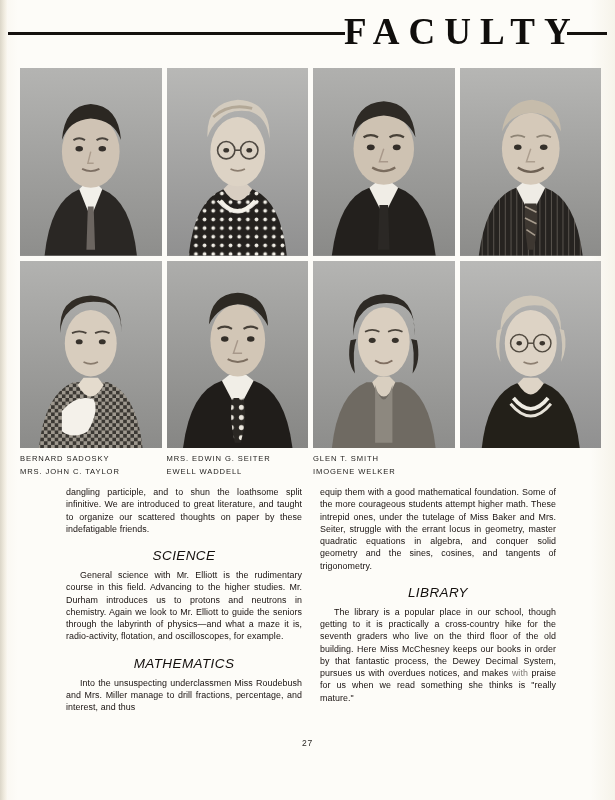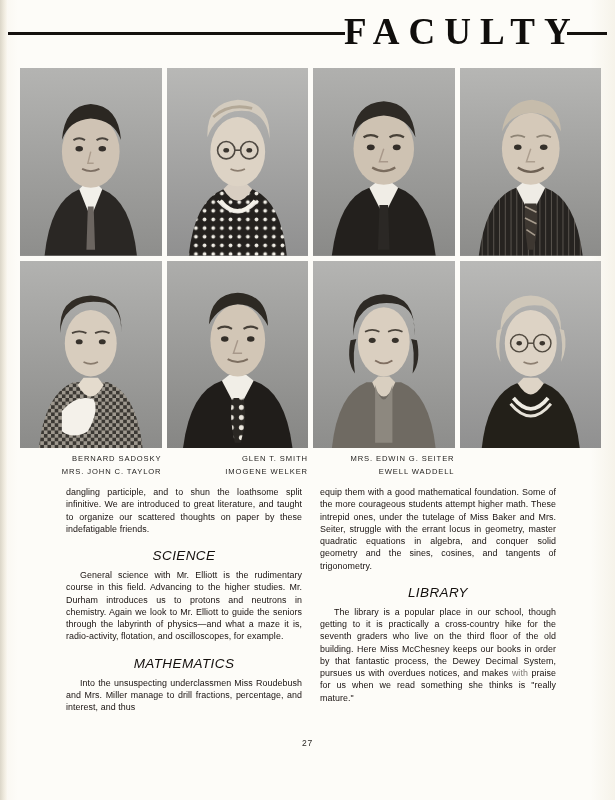--- a/index.html
+++ b/index.html
@@ -58,21 +58,21 @@
     position:relative;overflow:hidden;
     background:#9a9a98;
   }
   .photo svg{display:block;width:100%;height:100%;}
 
   
   .captions{
     position:absolute;left:20px;top:453px;width:581px;
     display:grid;grid-template-columns:repeat(4,1fr);gap:0 5px;
   }
-  .cap{text-align:right;}
+  .cap{text-align:left;}
   .cap .nm{
     font-size:7.6px;letter-spacing:.9px;font-weight:400;
     color:#1c1a18;line-height:12.5px;white-space:nowrap;
   }
 
   
   .columns{
     position:absolute;left:66px;top:486px;width:490px;
     display:flex;gap:18px;
   }
@@ -326,26 +326,26 @@
       </svg>
     </div>
   </div>
 
   <div class="captions">
     <div class="cap">
       <div class="nm">BERNARD SADOSKY</div>
       <div class="nm">MRS. JOHN C. TAYLOR</div>
     </div>
     <div class="cap">
+      <div class="nm">MRS. EDWIN G. SEITER</div>
+      <div class="nm">EWELL WADDELL</div>
+    </div>
+    <div class="cap">
       <div class="nm">GLEN T. SMITH</div>
       <div class="nm">IMOGENE WELKER</div>
-    </div>
-    <div class="cap">
-      <div class="nm">MRS. EDWIN G. SEITER</div>
-      <div class="nm">EWELL WADDELL</div>
     </div>
   </div>
 
   <div class="columns">
 
     <div class="col">
       <p>dangling participle, and to shun the loathsome split infinitive. We are introduced to great literature, and taught to organize our scattered thoughts on paper by these indefatigable friends.</p>
       <h2>SCIENCE</h2>
       <p class="indent">General science with Mr. Elliott is the rudimentary course in this field. Advancing to the higher studies. Mr. Durham introduces us to protons and neutrons in chemistry. Again we look to Mr. Elliott to guide the seniors through the labyrinth of physics—and what a maze it is, radio-activity, flotation, and oscilloscopes, for example.</p>
       <h2>MATHEMATICS</h2>

